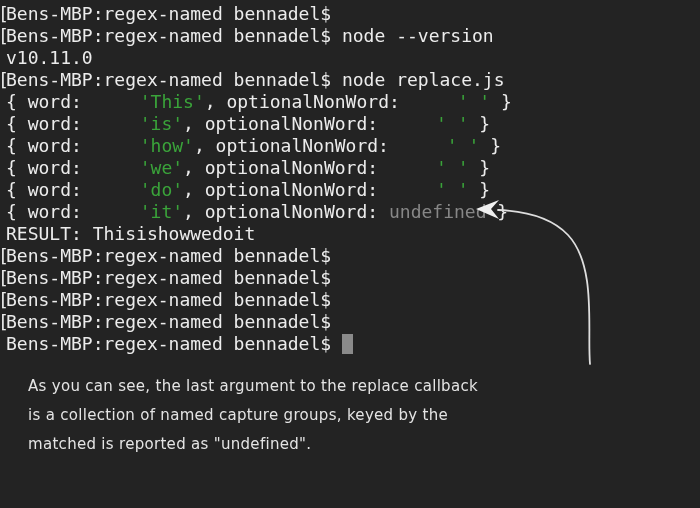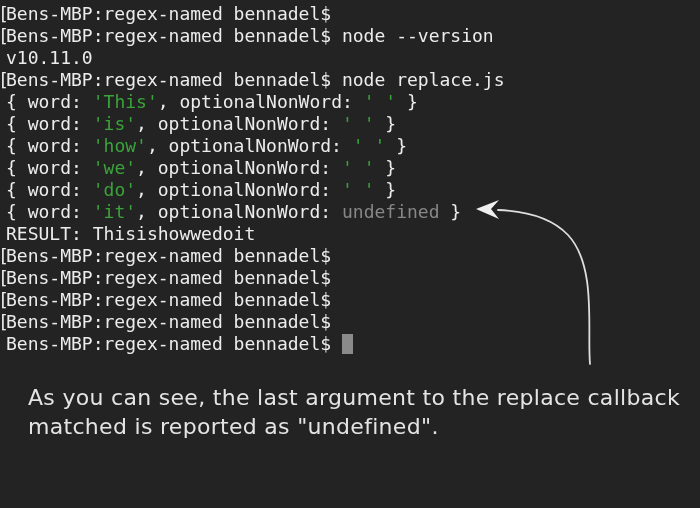--- a/index.html
+++ b/index.html
@@ -24,57 +24,58 @@
     color: var(--fg, #ececec);
     white-space: pre;
   }
   .tline { height: 22px; }
   .mark {
     display: inline-block;
     width: 8px;
     margin-left: -8px;
     overflow: visible;
   }
-  .seg-green { color: var(--green, #3aa33a); }
+  .seg-green { color: var(--green, #3aa33a); margin-left: 47px; }
   .seg-muted { color: var(--muted, #878787); }
   .cursor {
     display: inline-block;
     width: 11px; height: 20px;
     background: var(--cursor, #8a8a8a);
     vertical-align: -4px;
   }
   
   #arrow-overlay {
     position: absolute;
     left: 0; top: 0;
     width: 700px; height: 508px;
     pointer-events: none;
   }
   
   #annotation {
     position: absolute;
-    left: 28px; top: 383px;
+    left: 28px; top: 372px;
     width: 660px;
     font-family: cursive, "DejaVu Sans", sans-serif;
-    font-size: 22px;
+    font-size: 15px;
     line-height: 29px;
     letter-spacing: 0.3px;
     color: #e4e4e4;
   }
 </style>
 </head>
 <body>
 
 <div id="screen">
 
   <div id="terminal"><div class="tline"><span class="mark">[</span><span>Bens-MBP:regex-named bennadel$</span></div><div class="tline"><span class="mark">[</span><span>Bens-MBP:regex-named bennadel$ node --version</span></div><div class="tline"><span>v10.11.0</span></div><div class="tline"><span class="mark">[</span><span>Bens-MBP:regex-named bennadel$ node replace.js</span></div><div class="tline"><span>{ word: </span><span class="seg-green">'This'</span><span>, optionalNonWord: </span><span class="seg-green">' '</span><span> }</span></div><div class="tline"><span>{ word: </span><span class="seg-green">'is'</span><span>, optionalNonWord: </span><span class="seg-green">' '</span><span> }</span></div><div class="tline"><span>{ word: </span><span class="seg-green">'how'</span><span>, optionalNonWord: </span><span class="seg-green">' '</span><span> }</span></div><div class="tline"><span>{ word: </span><span class="seg-green">'we'</span><span>, optionalNonWord: </span><span class="seg-green">' '</span><span> }</span></div><div class="tline"><span>{ word: </span><span class="seg-green">'do'</span><span>, optionalNonWord: </span><span class="seg-green">' '</span><span> }</span></div><div class="tline"><span>{ word: </span><span class="seg-green">'it'</span><span>, optionalNonWord: </span><span class="seg-muted">undefined</span><span> }</span></div><div class="tline"><span>RESULT: Thisishowwedoit</span></div><div class="tline"><span class="mark">[</span><span>Bens-MBP:regex-named bennadel$</span></div><div class="tline"><span class="mark">[</span><span>Bens-MBP:regex-named bennadel$</span></div><div class="tline"><span class="mark">[</span><span>Bens-MBP:regex-named bennadel$</span></div><div class="tline"><span class="mark">[</span><span>Bens-MBP:regex-named bennadel$</span></div><div class="tline"><span>Bens-MBP:regex-named bennadel$ </span><span class="cursor"></span></div></div>
 
   <svg id="arrow-overlay" viewBox="0 0 700 508" xmlns="http://www.w3.org/2000/svg">
     <path d="M590,364 C587,330 597,266 568,235 C550,216 523,211 498,210" fill="none" stroke="#dedede" stroke-width="1.8" stroke-linecap="round"></path>
     <polygon points="476,209 499,200 491,209 499,219" fill="#efefef"></polygon>
   </svg>
 
   <div id="annotation">
     <div>As you can see, the last argument to the replace callback</div>
+    <div>is a collection of named capture groups, keyed by the</div>
     <div>matched is reported as "undefined".</div>
   </div>
 
 </div>
 
 </body></html>

